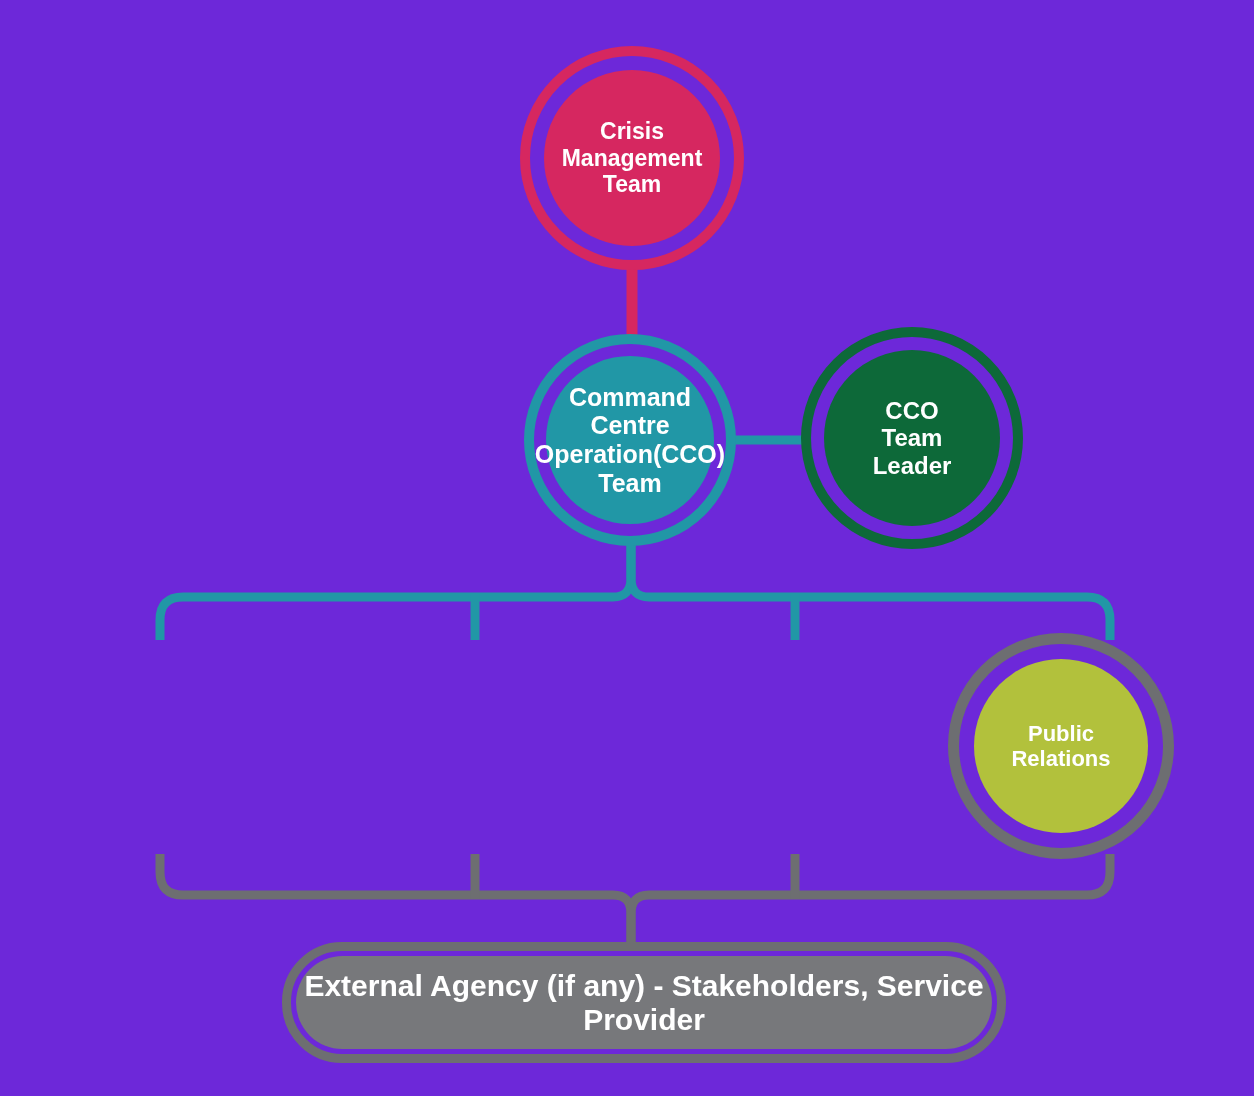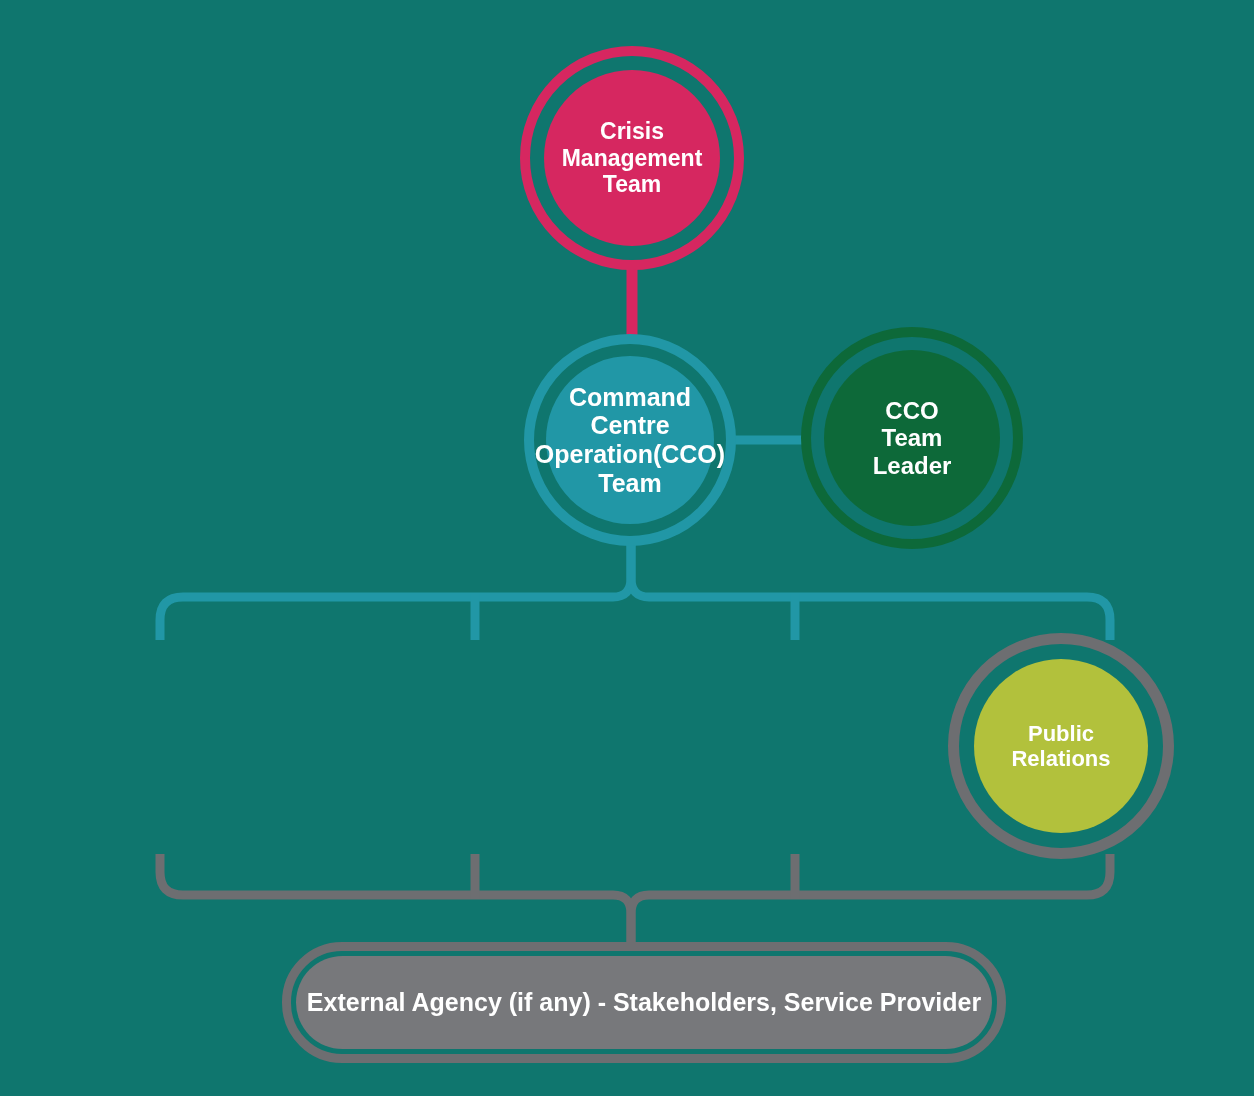--- a/index.html
+++ b/index.html
@@ -1,17 +1,17 @@
 <!DOCTYPE html>
 <html><head>
 <meta charset="utf-8">
 <style>
   html,body{margin:0;padding:0;background:#ffffff;}
   .stage{
-    position:relative;width:1254px;height:1096px;background:#0f766e;
+    position:relative;width:1254px;height:1096px;background:#6d28d9;
     font-family:"Liberation Sans",sans-serif;overflow:hidden;
   }
   svg.connectors{position:absolute;left:0;top:0;width:1254px;height:1096px;}
   svg.connectors path{fill:none;stroke-linecap:butt;}
 
   .node{position:absolute;}
   .node .ring{
     position:absolute;inset:0;border-radius:50%;
     border-style:solid;box-sizing:border-box;background:transparent;
   }
@@ -49,21 +49,21 @@
 
   
   .extbox{position:absolute;left:282px;top:942px;width:724px;height:121px;}
   .extbox .oring{
     position:absolute;inset:0;border:9px solid #6D6E71;border-radius:60px;
     box-sizing:border-box;background:transparent;
   }
   .extbox .pill{position:absolute;inset:14px;background:#77787B;border-radius:47px;}
   .extbox .label{
     position:absolute;inset:0;display:flex;align-items:center;justify-content:center;
-    color:#ffffff;font-weight:bold;font-size:25px;text-align:center;
+    color:#ffffff;font-weight:bold;font-size:30px;text-align:center;
   }
 </style>
 </head>
 <body>
 
 <div class="stage">
 
   <svg class="connectors" viewBox="0 0 1254 1096" xmlns="http://www.w3.org/2000/svg">
 
     <path d="M632 266 L632 338" stroke-width="11" stroke="#D62760"></path>

